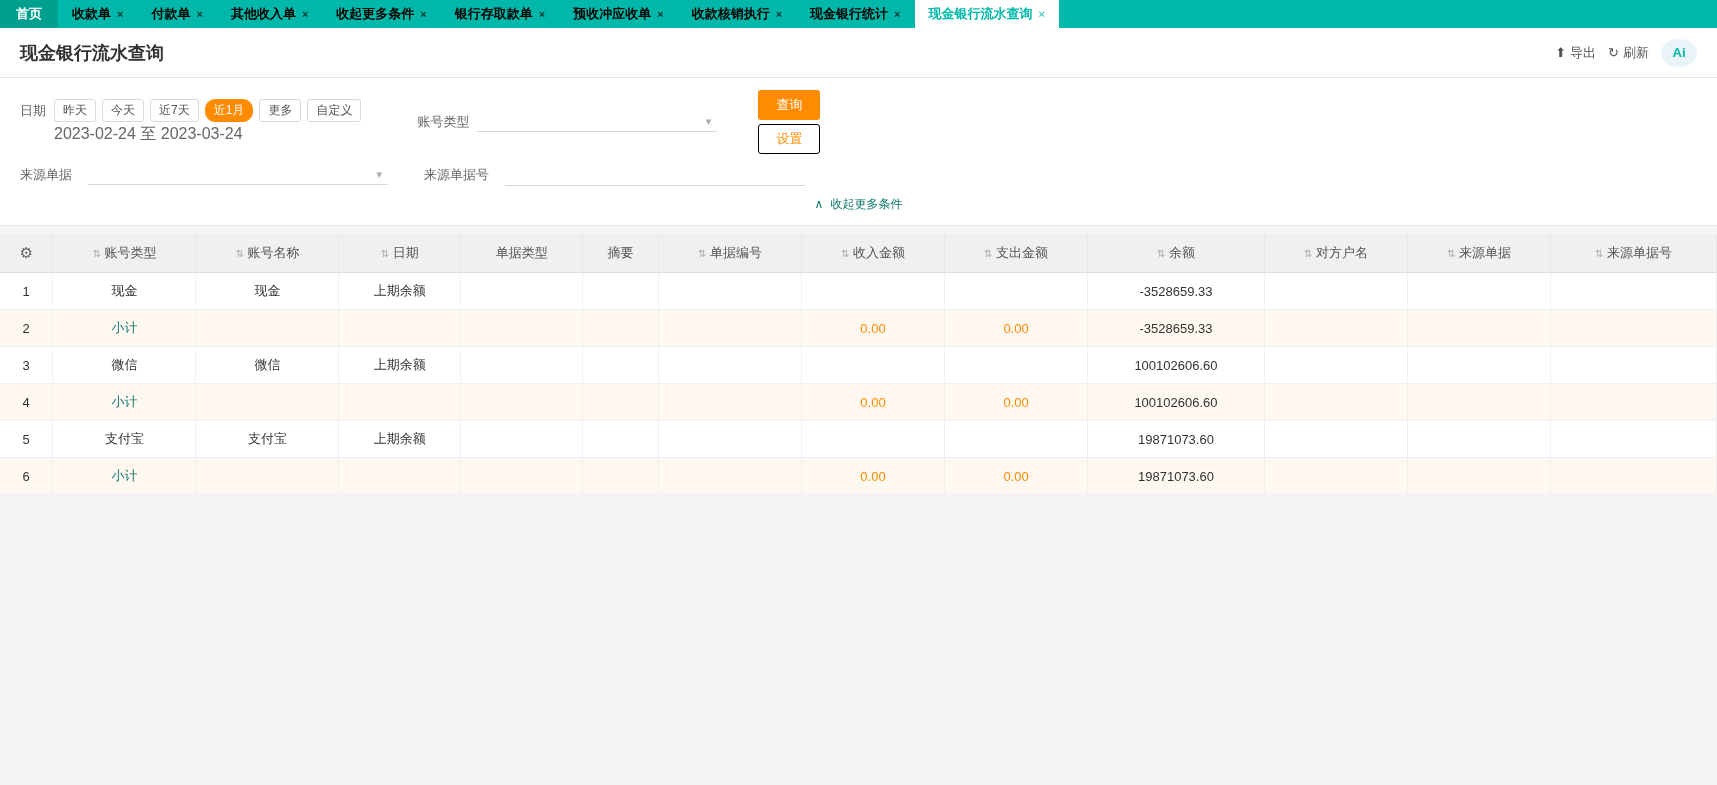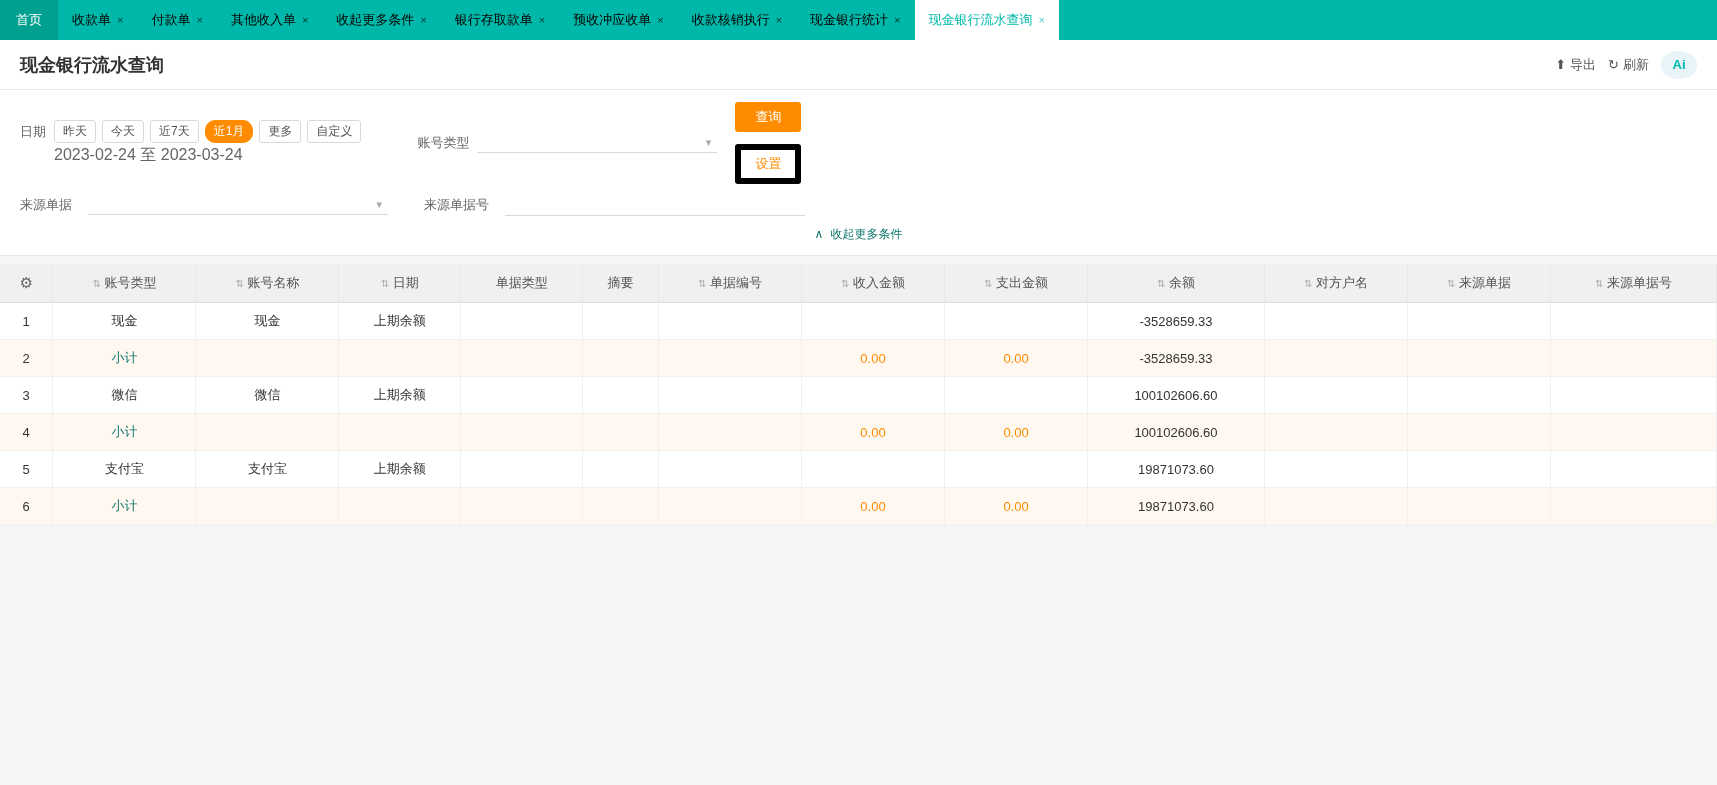--- a/index.html
+++ b/index.html
@@ -3,23 +3,24 @@
   <meta charset="utf-8">
   <style>
     * { box-sizing: border-box; margin: 0; padding: 0; }
     body { font-family: 'Microsoft YaHei', Arial, sans-serif; font-size: 13px; background: #f5f5f5; color: #333; }
 
     
     .top-nav {
       background: #00b8a9;
       display: flex;
       align-items: center;
-      height: 40px;
+      height: 28px;
       padding: 0 0;
       overflow: hidden;
+      font-weight: bold;
     }
     .top-nav .nav-item {
       color: #000000;
       padding: 0 14px;
       height: 100%;
       display: flex;
       align-items: center;
       cursor: pointer;
       white-space: nowrap;
       font-size: 13px;
@@ -159,21 +160,21 @@
       color: #fff;
       border: none;
       padding: 6px 18px;
       border-radius: 3px;
       cursor: pointer;
       font-size: 13px;
     }
     .settings-btn {
       background: #fff;
       color: #ff8c00;
-      border: 6px solid #000000;
+      border: 1px solid #000000;
       padding: 5px 14px;
       border-radius: 3px;
       cursor: pointer;
       font-size: 13px;
     }
 
     
     .table-container {
       background: #fff;
       margin-top: 8px;
@@ -307,21 +308,21 @@
 
         <div style="display:flex;align-items:center;gap:8px;margin-left:40px;">
           <span class="filter-label">账号类型</span>
           <div class="filter-select" style="min-width:240px;">
             <span></span>
             <span style="color:#aaa;font-size:11px;">▾</span>
           </div>
         </div>
 
 
-        <div style="display:flex;flex-direction:column;gap:12px;margin-left:2px;">
+        <div style="display:flex;flex-direction:column;gap:4px;margin-left:25px;">
           <button class="query-btn">查询</button>
           <button class="settings-btn">设置</button>
         </div>
       </div>
 
       <div class="filter-row" style="margin-bottom:4px;">
         <span class="filter-label">来源单据</span>
         <div class="filter-select" style="min-width:300px;">
           <span></span>
           <span style="color:#aaa;font-size:11px;">▾</span>

